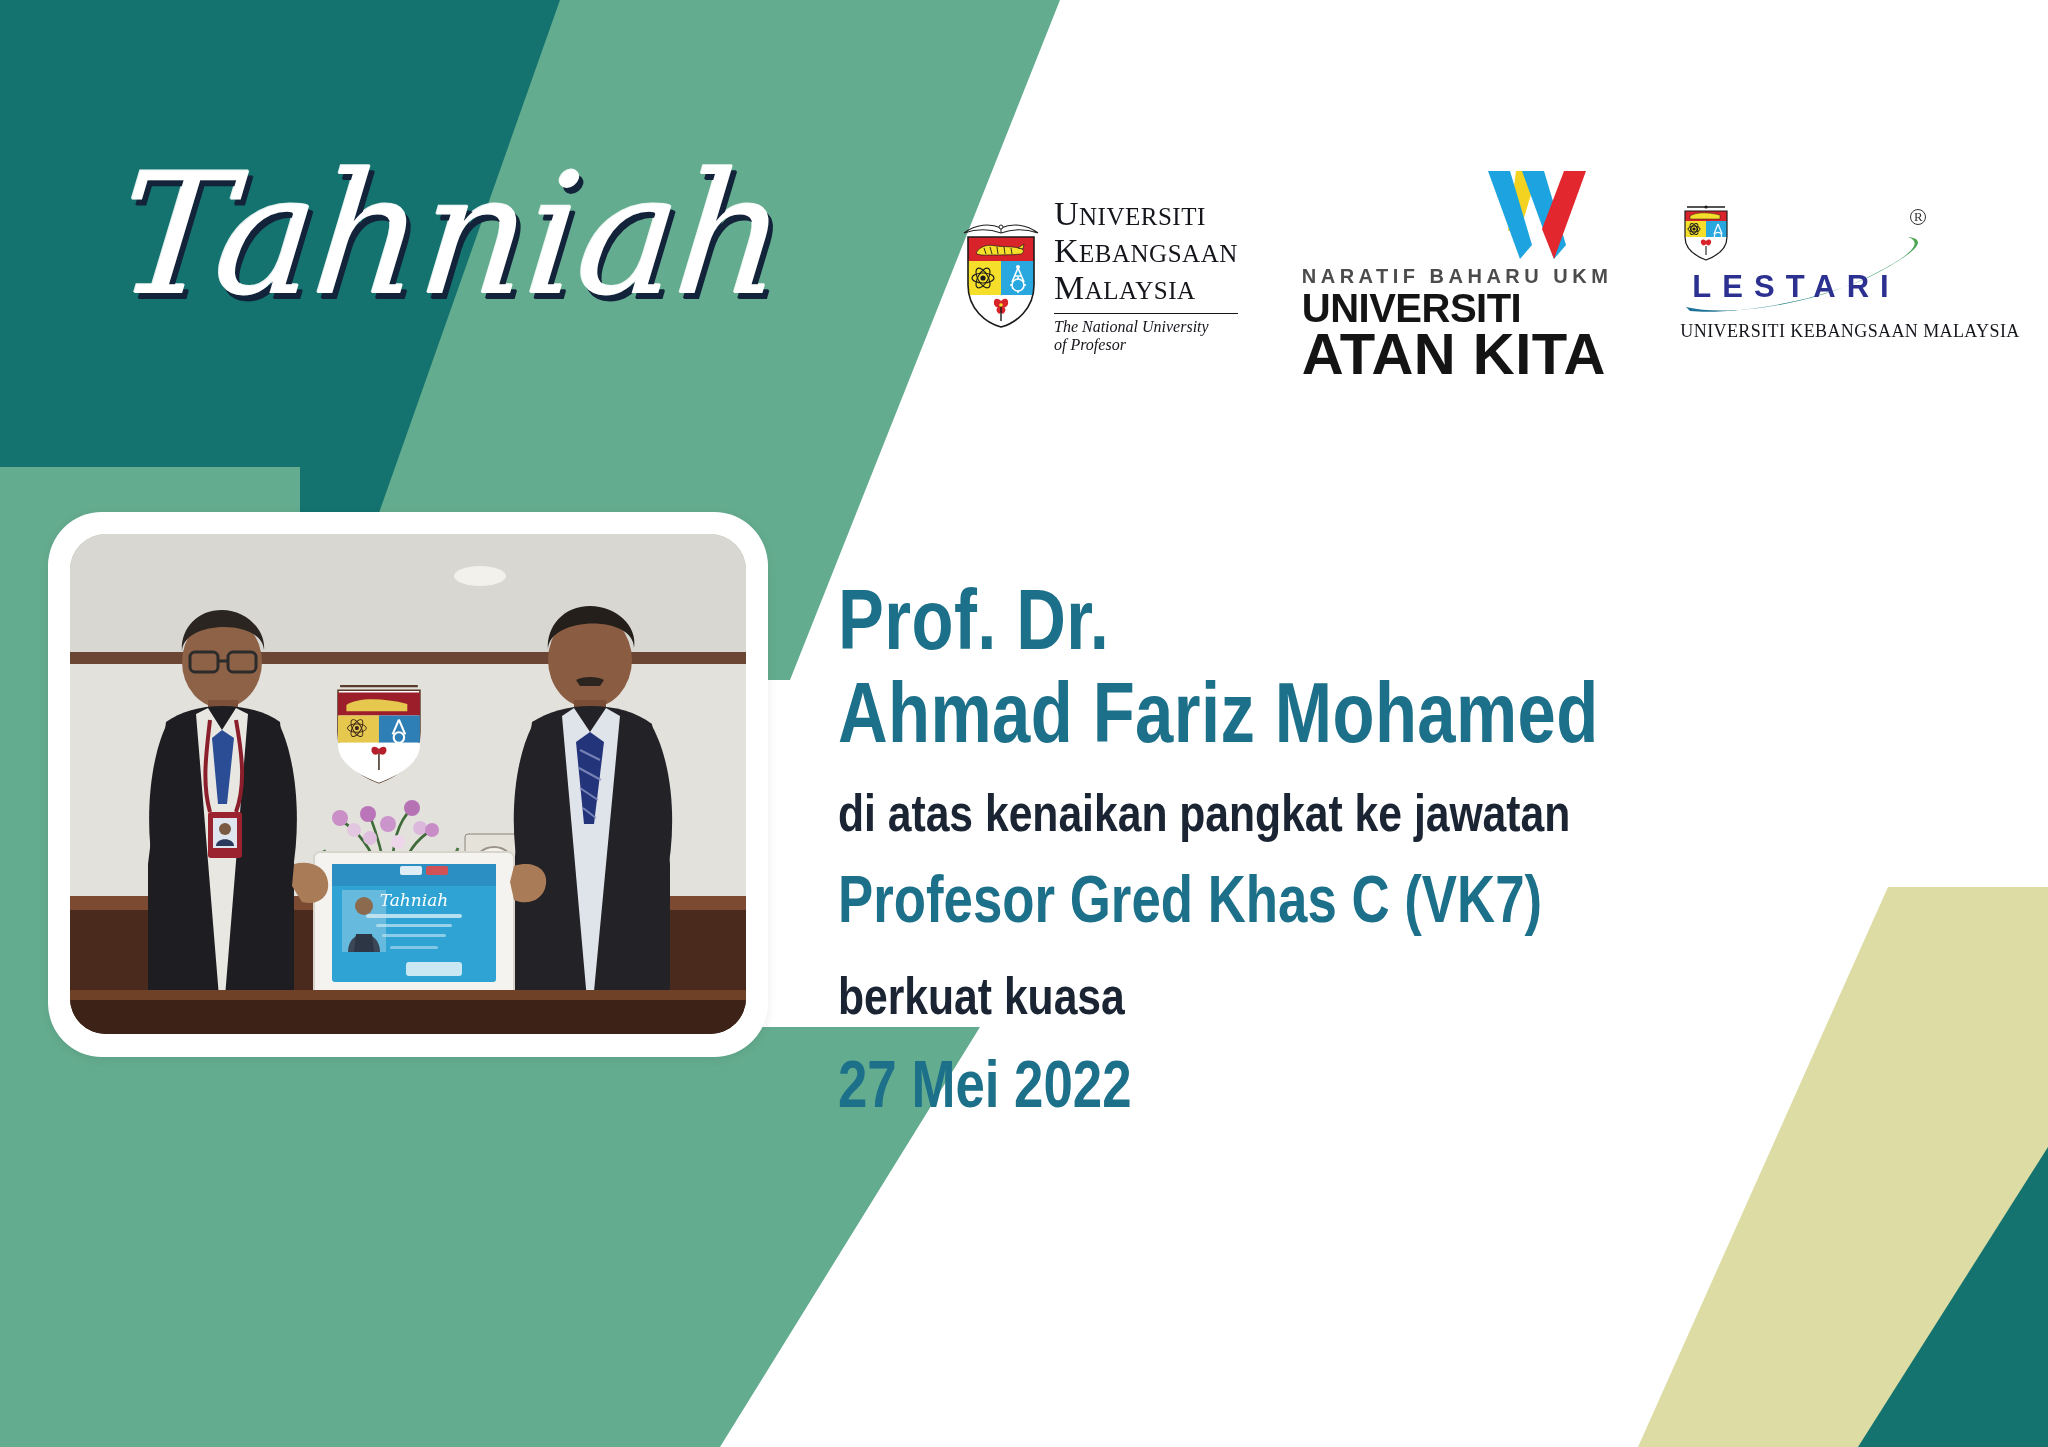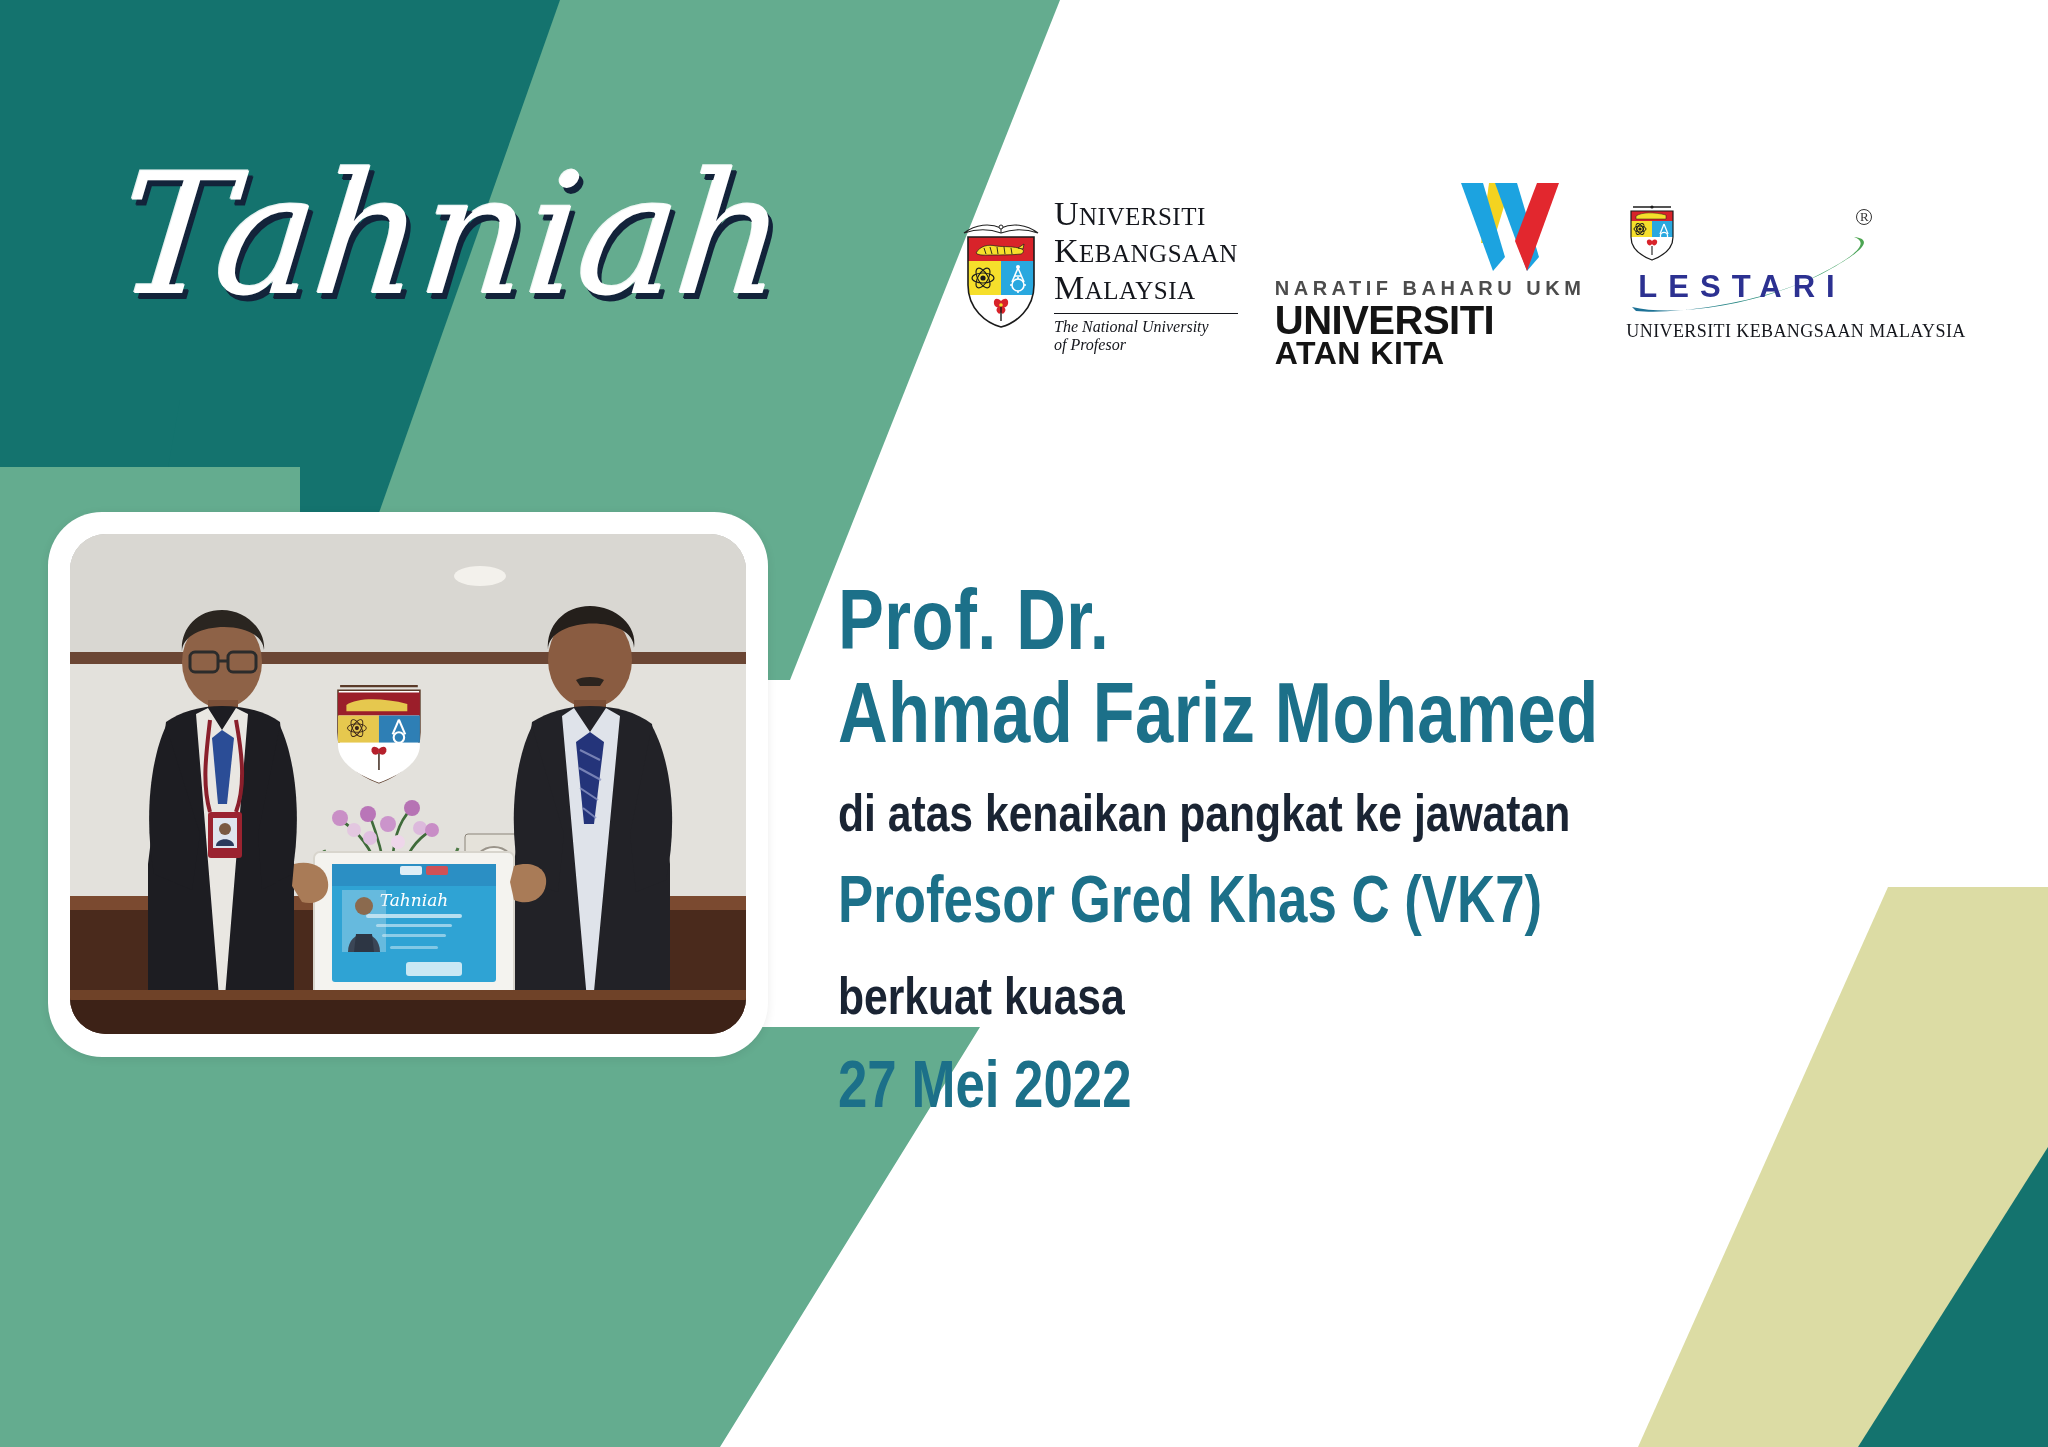--- a/index.html
+++ b/index.html
@@ -62,21 +62,21 @@
        4px 5px 0 #13233A,
        5px 6px 0 #13233A,
       -1px -1px 0 rgba(255,255,255,.9);
     white-space:nowrap;
   }
 
   
   .logo-row {
     position:absolute; left:960px; top:190px;
     width:1020px; height:170px;
-    display:flex; align-items:center; gap:37px;
+    display:flex; align-items:center; gap:64px;
   }
 
   
   .ukm-logo { display:flex; align-items:center; gap:12px; }
   .crest { position:relative; width:82px; height:112px; flex:none; }
   .crest .book {
     position:absolute; left:2px; top:0; width:78px; height:18px;
   }
   .crest .shield { position:absolute; left:6px; top:16px; width:70px; height:94px; }
   .ukm-words { display:flex; flex-direction:column; line-height:1; }
@@ -98,21 +98,21 @@
   .wk-words { display:flex; flex-direction:column; line-height:.92; }
   .wk-top {
     font-size:20px; font-weight:700; letter-spacing:4.5px;
     color:#4c4c4c; white-space:nowrap; margin-bottom:4px;
   }
   .wk-big {
     font-size:40px; font-weight:700; letter-spacing:-.5px;
     color:#141414; white-space:nowrap;
   }
   .wk-big2 {
-    font-size:32px; font-weight:700; letter-spacing:.5px;
+    font-size:58px; font-weight:700; letter-spacing:.5px;
     color:#141414; white-space:nowrap; margin-top:1px;
   }
 
   
   .lestari-logo { position:relative; width:260px; height:160px; flex:none; }
   .lestari-crest { position:absolute; left:6px; top:6px; width:48px; height:62px; }
   .lestari-reg {
     position:absolute; right:10px; top:14px;
     font-family:"Liberation Serif", serif; font-size:13px; color:#333;
     border:1px solid #333; border-radius:50%;

